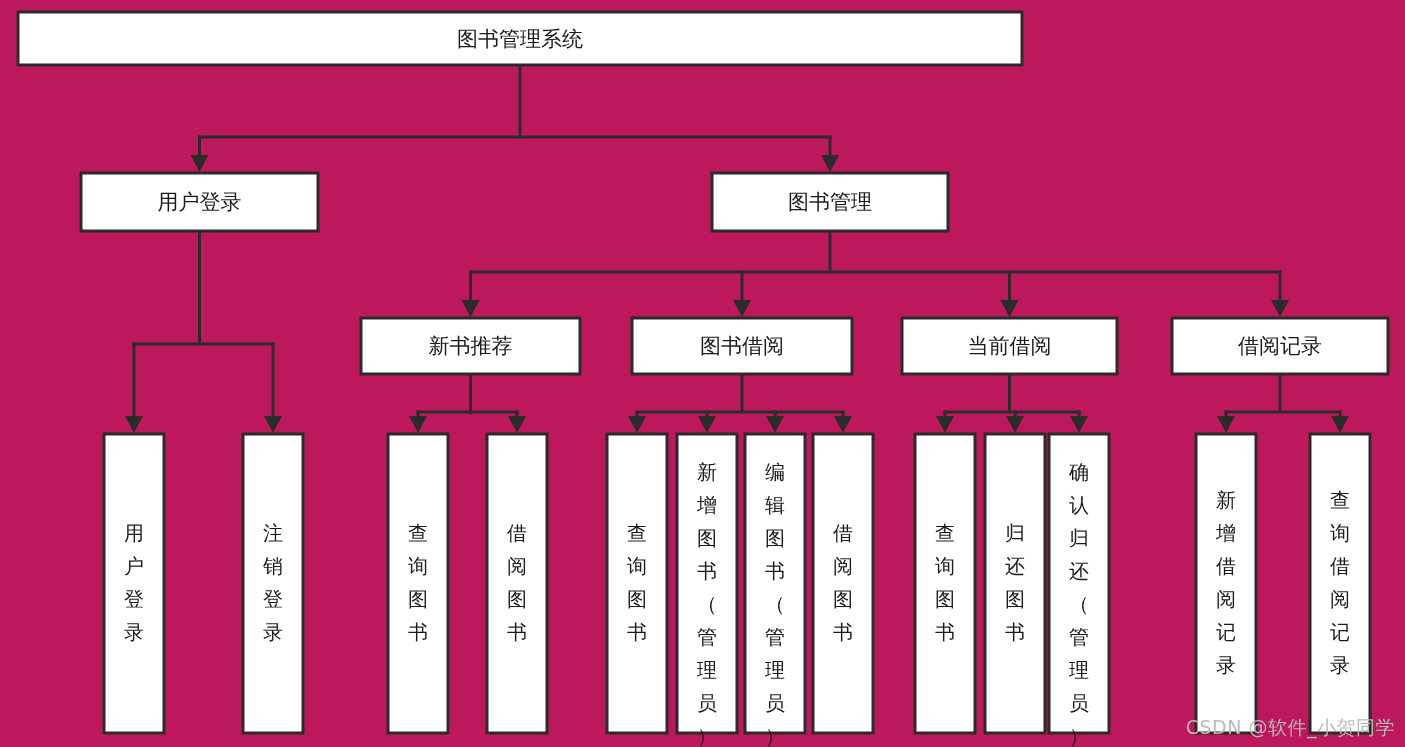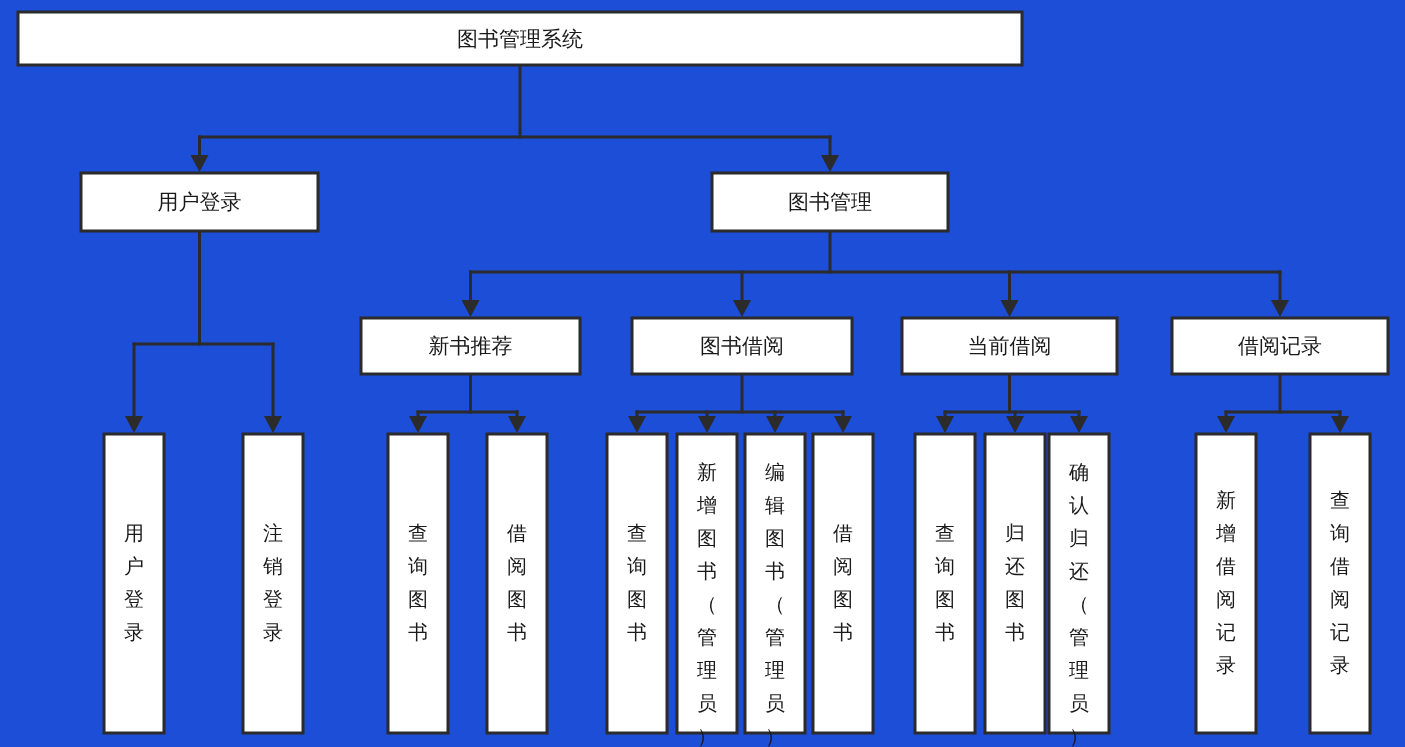--- a/index.html
+++ b/index.html
@@ -8,21 +8,21 @@
     padding: 0;
     background: #ffffff;
   }
   body {
     font-family: "DejaVu Sans", "Liberation Sans", sans-serif;
   }
   #diagram-root {
     position: relative;
     width: 1405px;
     height: 747px;
-    background: #1d4ed8;
+    background: #be185d;
     overflow: hidden;
   }
   svg#flow-svg {
     position: absolute;
     left: 0;
     top: 0;
     width: 1405px;
     height: 747px;
     display: block;
   }
@@ -216,14 +216,15 @@
           <rect x="1196" y="434" width="60" height="299" class="node-rect"></rect>
           <text x="1226" y="0" class="node-label v"><tspan x="1226" y="501">新</tspan><tspan x="1226" y="534">增</tspan><tspan x="1226" y="567">借</tspan><tspan x="1226" y="600">阅</tspan><tspan x="1226" y="633">记</tspan><tspan x="1226" y="666">录</tspan></text>
         </g>
         <g>
           <rect x="1310" y="434" width="60" height="299" class="node-rect"></rect>
           <text x="1340" y="0" class="node-label v"><tspan x="1340" y="501">查</tspan><tspan x="1340" y="534">询</tspan><tspan x="1340" y="567">借</tspan><tspan x="1340" y="600">阅</tspan><tspan x="1340" y="633">记</tspan><tspan x="1340" y="666">录</tspan></text>
         </g>
       </g>
   </svg>
 
+  <div class="watermark">CSDN @软件_小贺同学</div>
 
 </div>
 
 </body></html>

